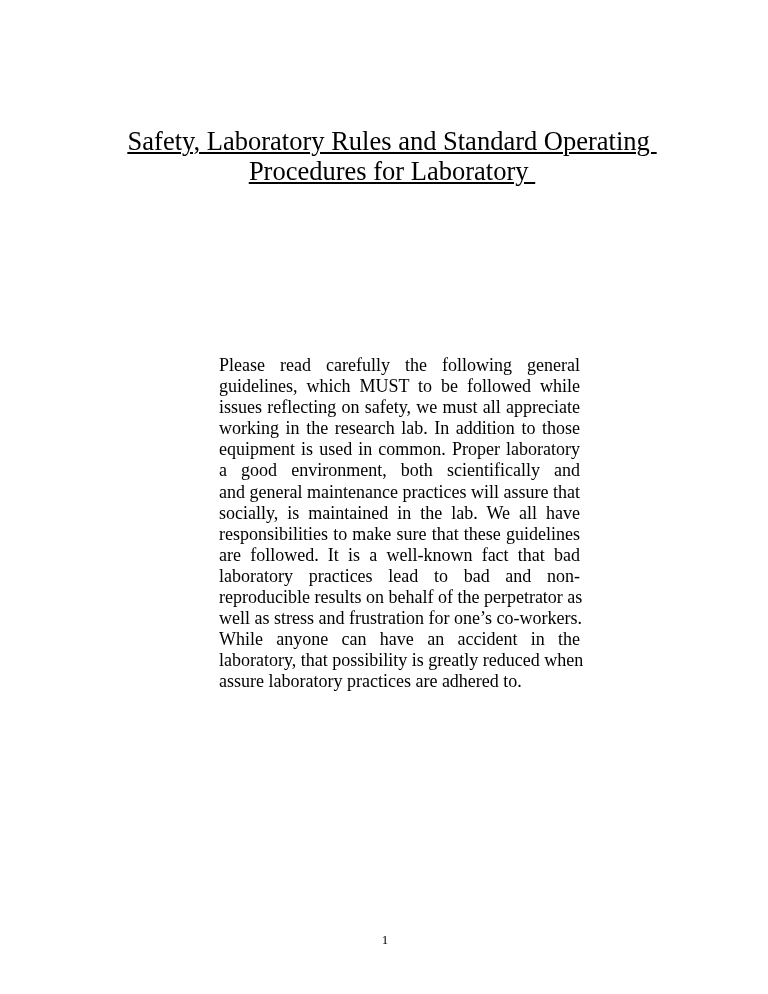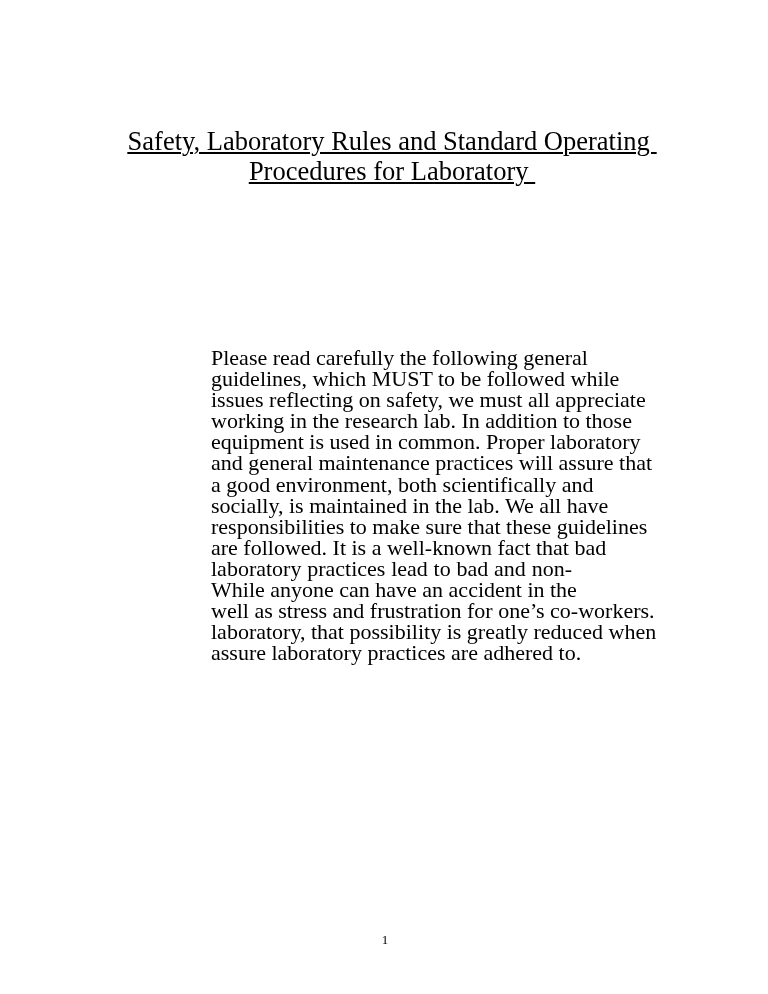--- a/index.html
+++ b/index.html
@@ -38,24 +38,24 @@
       text-decoration-thickness: 1.5px;
       text-underline-offset: 2px;
       white-space: pre;
     }
     .title .line { display: block; }
     .body-para {
       position: absolute;
       left: 203px;
       top: 339px;
       width: 361px;
-      font-size: 22px;
+      font-size: 18px;
       line-height: 21.1px;
       text-align: justify;
-      margin: 8px;
+      margin: 16px;
     }
     .body-para .ln {
       display: block;
       text-align: justify;
       text-align-last: justify;
       white-space: nowrap;
     }
     .body-para .ln.last {
       text-align-last: left;
     }
@@ -78,27 +78,28 @@
     <span class="line"><span>Safety, Laboratory Rules and Standard Operating </span></span>
     <span class="line"><span>Procedures for Laboratory </span></span>
   </h1>
 
   <div class="body-para">
     <span class="ln">Please read carefully the following general</span>
     <span class="ln">guidelines, which MUST to be followed while</span>
     <span class="ln">issues reflecting on safety, we must all appreciate</span>
     <span class="ln">working in the research lab.  In addition to those</span>
     <span class="ln">equipment is used in common.  Proper laboratory</span>
+    <span class="ln">a good environment, both scientifically and</span>
     <span class="ln">and general maintenance practices will assure that</span>
-    <span class="ln">a good environment, both scientifically and</span>
     <span class="ln">socially, is maintained in the lab.  We all have</span>
     <span class="ln">responsibilities to make sure that these guidelines</span>
     <span class="ln">are followed.  It is a well-known fact that bad</span>
     <span class="ln">laboratory practices lead to bad and non-</span>
+    <span class="ln">reproducible results on behalf of the perpetrator as</span>
+    <span class="ln">well as stress and frustration for one’s co-workers.</span>
     <span class="ln">While anyone can have an accident in the</span>
-    <span class="ln">well as stress and frustration for one’s co-workers.</span>
     <span class="ln">laboratory, that possibility is greatly reduced when</span>
     <span class="ln last">assure laboratory practices are adhered to.</span>
   </div>
 
   <div class="page-number">1</div>
 
 </div>
 
 </body></html>

